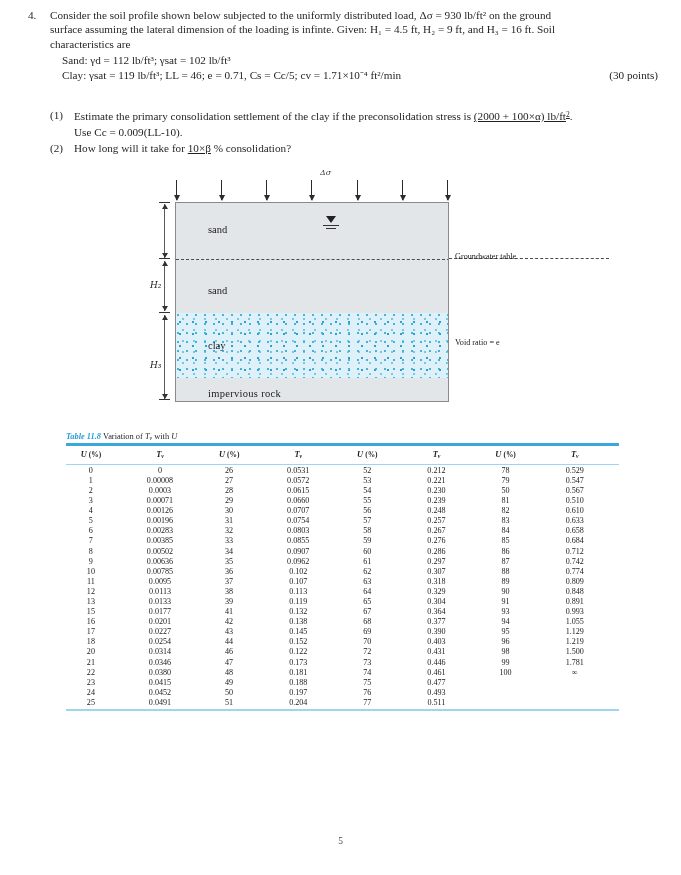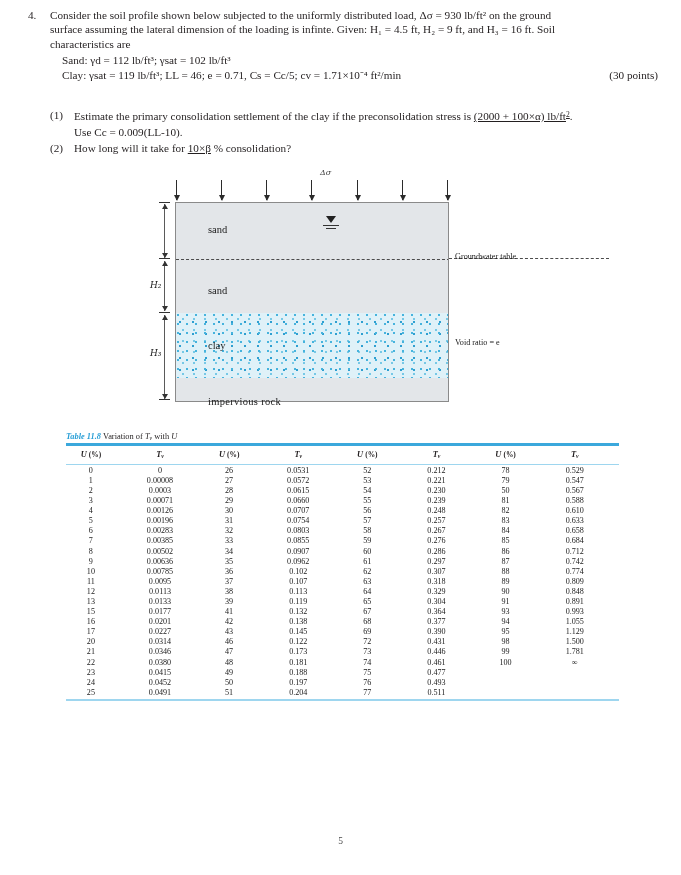--- a/index.html
+++ b/index.html
@@ -157,21 +157,21 @@
   }
   .layer-label {
     position: absolute;
     font-size: 10.5px;
     color: #1a1a1a;
     font-family: "Liberation Serif", serif;
   }
   .lbl-sand1 { left: 58px; top: 56px; }
   .lbl-sand2 { left: 58px; top: 117px; }
   .lbl-clay  { left: 58px; top: 172px; }
-  .lbl-rock  { left: 58px; top: 228px; letter-spacing: 0.3px; }
+  .lbl-rock  { left: 58px; top: 220px; letter-spacing: 0.3px; }
 
   .side-label {
     position: absolute;
     font-size: 8.2px;
     color: #1a1a1a;
   }
   .lbl-gwt  { left: 305px; top: 84px; }
   .lbl-void { left: 305px; top: 170px; }
 
   
@@ -342,21 +342,21 @@
   <div class="arrow" style="left:297px;"></div>
 
   <div class="dim-cap" style="top:34px;"></div>
   <div class="dim d1"></div>
   <div class="dim-lbl" style="top:56px;margin-left:48px;">H₁</div>
   <div class="dim-cap" style="top:90px;"></div>
   <div class="dim d2"></div>
   <div class="dim-lbl" style="top:112px;">H₂</div>
   <div class="dim-cap" style="top:144px;"></div>
   <div class="dim d3"></div>
-  <div class="dim-lbl" style="top:180px;">H₃</div>
+  <div class="dim-lbl" style="top:192px;">H₃</div>
   <div class="dim-cap" style="top:231px;"></div>
 
   <div class="profile-box">
     <div class="sand-tex layer-sand1"></div>
     <div class="sand-tex layer-sand2"></div>
     <div class="layer-clay"></div>
     <div class="sand-tex layer-rock"></div>
     <div class="gwt-line"></div>
   </div>
 
@@ -433,21 +433,21 @@
           <td class="col-t">0.567</td>
         </tr>
         <tr>
           <td class="col-u">3</td>
           <td class="col-t">0.00071</td>
           <td class="col-u">29</td>
           <td class="col-t">0.0660</td>
           <td class="col-u">55</td>
           <td class="col-t">0.239</td>
           <td class="col-u">81</td>
-          <td class="col-t">0.588</td>
+          <td class="col-t">0.510</td>
         </tr>
         <tr>
           <td class="col-u">4</td>
           <td class="col-t">0.00126</td>
           <td class="col-u">30</td>
           <td class="col-t">0.0707</td>
           <td class="col-u">56</td>
           <td class="col-t">0.248</td>
           <td class="col-u">82</td>
           <td class="col-t">0.610</td>
@@ -566,20 +566,30 @@
           <td class="col-u">17</td>
           <td class="col-t">0.0227</td>
           <td class="col-u">43</td>
           <td class="col-t">0.145</td>
           <td class="col-u">69</td>
           <td class="col-t">0.390</td>
           <td class="col-u">95</td>
           <td class="col-t">1.129</td>
         </tr>
         <tr>
+          <td class="col-u">18</td>
+          <td class="col-t">0.0254</td>
+          <td class="col-u">44</td>
+          <td class="col-t">0.152</td>
+          <td class="col-u">70</td>
+          <td class="col-t">0.403</td>
+          <td class="col-u">96</td>
+          <td class="col-t">1.219</td>
+        </tr>
+        <tr>
           <td class="col-u">20</td>
           <td class="col-t">0.0314</td>
           <td class="col-u">46</td>
           <td class="col-t">0.122</td>
           <td class="col-u">72</td>
           <td class="col-t">0.431</td>
           <td class="col-u">98</td>
           <td class="col-t">1.500</td>
         </tr>
         <tr>

